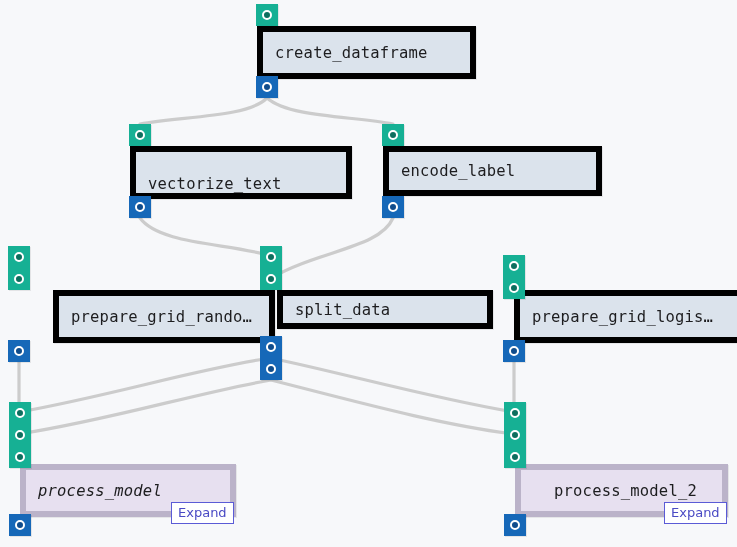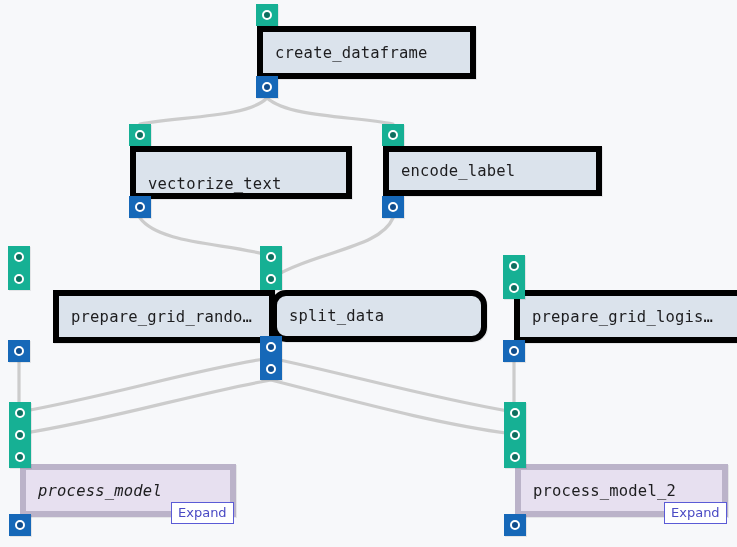--- a/index.html
+++ b/index.html
@@ -158,21 +158,21 @@
           <span class="ring"></span>
         </div>
         <div class="port in" style="left: 8px; top: 268px;">
           <span class="ring"></span>
         </div>
         <div class="port out" style="left: 8px; top: 340px;">
           <span class="ring"></span>
         </div>
       </div>
       <div class="node" style="left: 0px; top: 0px;">
-        <div class="node-body kind-standard" style="left: 271px; top: 290px; width: 216px; height: 52px; border-radius: 15px;">
+        <div class="node-body kind-standard" style="left: 277px; top: 290px; width: 216px; height: 39px;">
           <div class="node-label">split_data</div>
         </div>
         <div class="port in" style="left: 260px; top: 246px;">
           <span class="ring"></span>
         </div>
         <div class="port in" style="left: 260px; top: 268px;">
           <span class="ring"></span>
         </div>
         <div class="port out" style="left: 260px; top: 336px;">
           <span class="ring"></span>
@@ -207,21 +207,21 @@
         </div>
         <div class="port in" style="left: 9px; top: 446px;">
           <span class="ring"></span>
         </div>
         <div class="port out" style="left: 9px; top: 514px;">
           <span class="ring"></span>
         </div>
         <button class="expand-button" style="left: 171px; top: 502px;">Expand</button>
       </div>
       <div class="node" style="left: 0px; top: 0px;">
-        <div class="node-body kind-composite" style="left: 515px; top: 464px; width: 213px; height: 53px;">
+        <div class="node-body kind-composite" style="left: 515px; top: 464px; width: 213px; height: 53px; padding-left: 21px;">
           <div class="node-label">process_model_2</div>
         </div>
         <div class="port in" style="left: 504px; top: 402px;">
           <span class="ring"></span>
         </div>
         <div class="port in" style="left: 504px; top: 424px;">
           <span class="ring"></span>
         </div>
         <div class="port in" style="left: 504px; top: 446px;">
           <span class="ring"></span>

